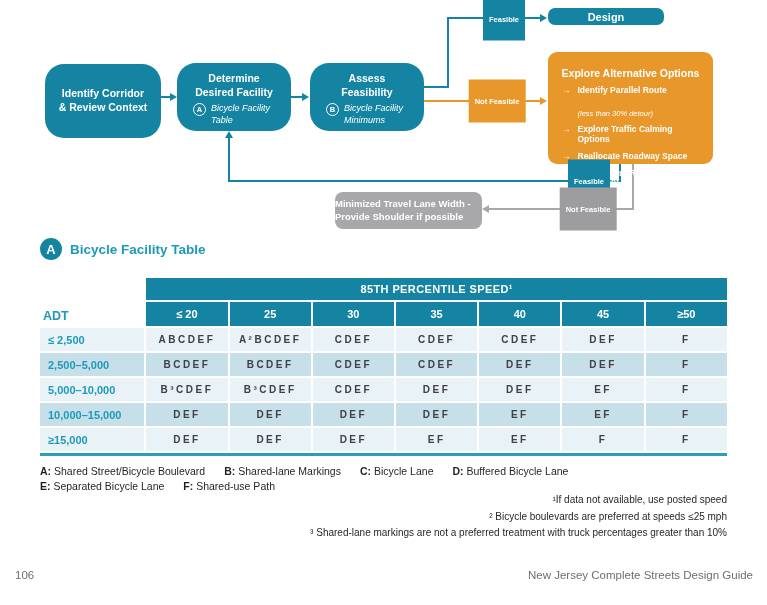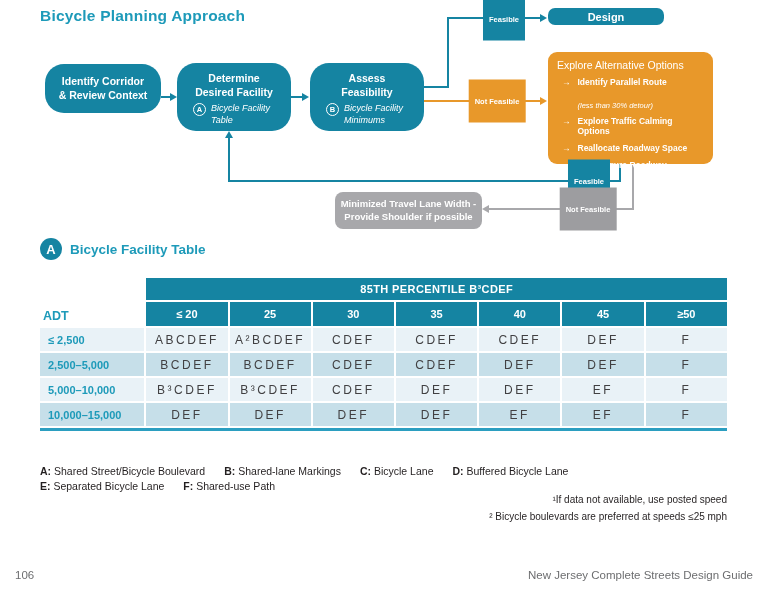--- a/index.html
+++ b/index.html
@@ -12,49 +12,49 @@
   .page-title {
     position:absolute; left:40px; top:7px;
     font-size:15.5px; font-weight:700; color:var(--tealBright, #1d9ab9);
     letter-spacing:0.2px;
   }
   .fbox {
     position:absolute; background:var(--teal, #1584a2); color:#fff;
     border-radius:19px; z-index:2; text-align:center;
   }
   .fbox .box-line { font-size:10.5px; font-weight:700; line-height:1.3; }
-  .box-identify { left:45px; top:64px; width:116px; height:49px;
+  .box-identify { left:45px; top:64px; width:116px; height:74px;
     display:flex; flex-direction:column; justify-content:center; }
   .box-determine { left:177px; top:63px; width:114px; height:68px; padding-top:9px; }
   .box-assess { left:310px; top:63px; width:114px; height:68px; padding-top:9px; }
   .box-sub { display:flex; gap:5px; justify-content:flex-start; align-items:flex-start;
     margin-top:4px; padding-left:16px; }
   .mini-circle {
     flex:0 0 auto; width:13px; height:13px; border:1.3px solid #fff; border-radius:50%;
     font-size:7.5px; font-weight:700; display:flex; align-items:center; justify-content:center;
   }
   .sub-text { font-size:9px; font-style:italic; line-height:1.25; text-align:left; }
   .box-design { left:548px; top:8px; width:116px; height:17px;
     display:flex; align-items:center; justify-content:center;
     font-size:11px; font-weight:700; border-radius:7px; }
   .box-explore {
     left:548px; top:52px; width:165px; height:112px;
     background:var(--orange, #e8982a); border-radius:9px; color:#fff;
     padding:7px 9px 5px 9px; z-index:2; position:absolute;
   }
-  .explore-title { font-size:10.5px; font-weight:400; text-align:left; }
+  .explore-title { font-size:10.5px; font-weight:700; text-align:center;margin-top:8px; }
   .explore-item { display:flex; gap:7px; margin-top:7px; padding-left:5px;
     font-size:8.5px; font-weight:700; line-height:1.15; text-align:left; }
   .explore-item .arrow-glyph { font-size:8.5px; font-weight:400; }
   .explore-note { font-size:7.5px; font-style:italic; font-weight:400; margin-top:14px; }
   .box-minimized {
     left:335px; top:192px; width:147px; height:37px;
     background:var(--grayBox, #a8a8ab); border-radius:8px; color:#fff;
     display:flex; flex-direction:column; justify-content:center;
-    font-size:9.5px; font-weight:700; line-height:1.3; text-align:center;
+    font-size:9.5px; font-weight:700; line-height:1.3; text-align:left;
     position:absolute; z-index:2;
   }
   .seg { position:absolute; z-index:1; }
   .seg.teal { background:var(--teal, #1584a2); }
   .seg.orange { background:var(--orange, #e8982a); }
   .seg.gray { background:var(--grayBox, #a8a8ab); }
   .ah { position:absolute; width:0; height:0; z-index:1; }
   .ah-right-teal { border-top:4px solid transparent; border-bottom:4px solid transparent;
     border-left:7px solid var(--teal, #1584a2); }
   .ah-right-orange { border-top:4px solid transparent; border-bottom:4px solid transparent;
@@ -93,22 +93,22 @@
   }
   .speed-h { background:var(--teal, #1584a2); color:#fff; font-size:11px; font-weight:700;
     height:24px; text-align:center; }
   .row-light th, .row-light td { background:var(--rowLight, #e9f2f7); }
   .row-dark th, .row-dark td { background:var(--rowDark, #c6dfe9); }
   .row-label {
     color:var(--tealBright, #1793b4); font-size:11px; font-weight:700;
     text-align:left; padding-left:8px; height:23px;
   }
   td.fcell {
-    text-align:center; font-size:12px; color:var(--cellText, #414042);
-    letter-spacing:2.5px; font-weight:400;
+    text-align:center; font-size:10px; color:var(--cellText, #414042);
+    letter-spacing:2.5px; font-weight:700;
   }
   .table-bottom-bar { height:2.5px; background:#2b9ec0; width:687px; margin:0 auto; }
   
   .legend { position:absolute; left:40px; top:464px; width:689px;
     color:var(--ink, #231f20); font-size:10.5px; }
   .legend-row { display:flex; gap:19px; line-height:15px; }
   .legend-item { white-space:nowrap; }
   .lkey { font-weight:700; }
   .footnotes { position:absolute; left:40px; top:492px; width:687px;
     text-align:right; font-size:10px; color:var(--ink, #231f20); }
@@ -117,21 +117,20 @@
     display:flex; justify-content:space-between; align-items:flex-end;
     color:var(--footerGray, #6d6e70); }
   .footer-page { font-size:11.5px; }
   .footer-title { font-size:11.5px; }
 </style>
 </head>
 <body>
 
 <div class="page">
 
-  <div class="page-title">Bicycle Planning Approach</div>
 
   <div>
 
     <div class="seg teal" style="left:161px; top:96px; width:10px; height:2px;"></div>
     <div class="ah ah-right-teal" style="left:170px; top:93px;"></div>
     <div class="seg teal" style="left:291px; top:96px; width:12px; height:2px;"></div>
     <div class="ah ah-right-teal" style="left:302px; top:93px;"></div>
 
     <div class="seg teal" style="left:422px; top:86px; width:27px; height:2px;"></div>
     <div class="seg teal" style="left:447px; top:17px; width:2px; height:71px;"></div>
@@ -228,21 +227,21 @@
           <col style="width:81px">
           <col style="width:81px">
         <col style="width:81px">
           <col style="width:81px">
           <col style="width:81px">
           <col style="width:81px">
       </colgroup>
       <thead>
         <tr>
           <th class="cell-blank"></th>
-          <th class="span-head" colspan="7">85TH PERCENTILE B³CDEF</th>
+          <th class="span-head" colspan="7">85TH PERCENTILE SPEED¹</th>
         </tr>
         <tr>
           <th class="adt-label">ADT</th>
           <th class="speed-h">≤ 20</th>
           <th class="speed-h">25</th>
           <th class="speed-h">30</th>
           <th class="speed-h">35</th>
           <th class="speed-h">40</th>
           <th class="speed-h">45</th>
           <th class="speed-h">≥50</th>
@@ -282,20 +281,30 @@
         <tr class="row-dark">
           <th class="row-label">10,000–15,000</th>
           <td class="fcell">DEF</td>
           <td class="fcell">DEF</td>
           <td class="fcell">DEF</td>
           <td class="fcell">DEF</td>
           <td class="fcell">EF</td>
           <td class="fcell">EF</td>
           <td class="fcell">F</td>
         </tr>
+        <tr class="row-light">
+          <th class="row-label">≥15,000</th>
+          <td class="fcell">DEF</td>
+          <td class="fcell">DEF</td>
+          <td class="fcell">DEF</td>
+          <td class="fcell">EF</td>
+          <td class="fcell">EF</td>
+          <td class="fcell">F</td>
+          <td class="fcell">F</td>
+        </tr>
       </tbody>
     </table>
     <div class="table-bottom-bar"></div>
   </div>
 
   <div class="legend">
     <div class="legend-row">
       <span class="legend-item"><span class="lkey">A:</span> <span>Shared Street/Bicycle Boulevard</span></span>
       <span class="legend-item"><span class="lkey">B:</span> <span>Shared-lane Markings</span></span>
       <span class="legend-item"><span class="lkey">C:</span> <span>Bicycle Lane</span></span>
@@ -303,20 +312,21 @@
     </div>
     <div class="legend-row">
       <span class="legend-item"><span class="lkey">E:</span> <span>Separated Bicycle Lane</span></span>
       <span class="legend-item"><span class="lkey">F:</span> <span>Shared-use Path</span></span>
     </div>
   </div>
 
   <div class="footnotes">
     <div>¹If data not available, use posted speed</div>
     <div>² Bicycle boulevards are preferred at speeds ≤25 mph</div>
+    <div>³ Shared-lane markings are not a preferred treatment with truck percentages greater than 10%</div>
   </div>
 
   <div class="footer">
     <span class="footer-page">106</span>
     <span class="footer-title">New Jersey Complete Streets Design Guide</span>
   </div>
 
 </div>
 
 </body></html>

